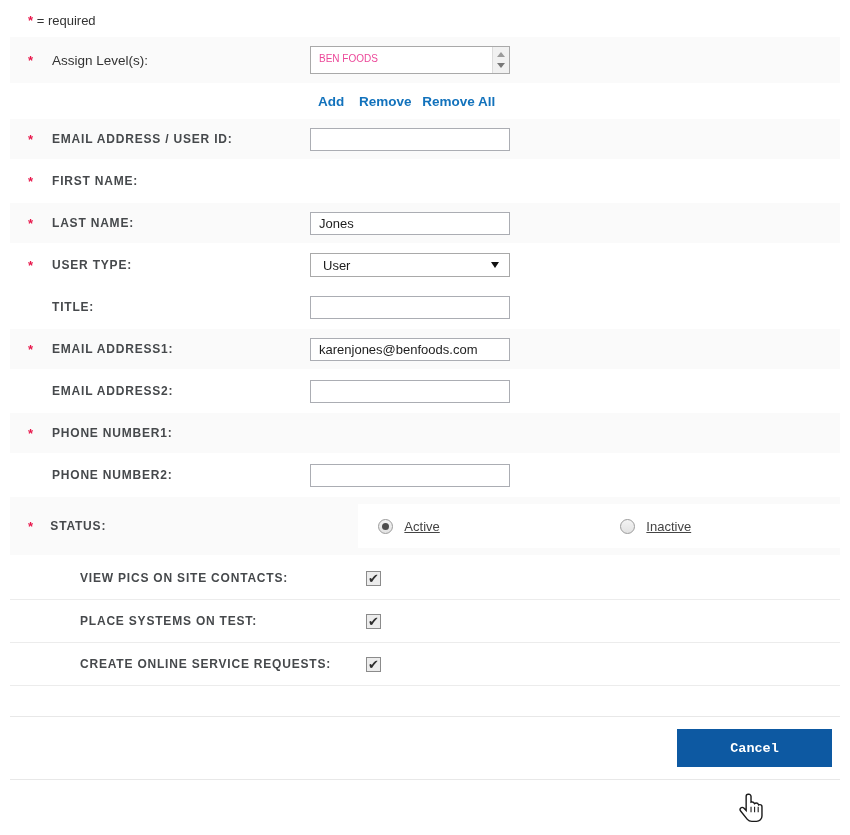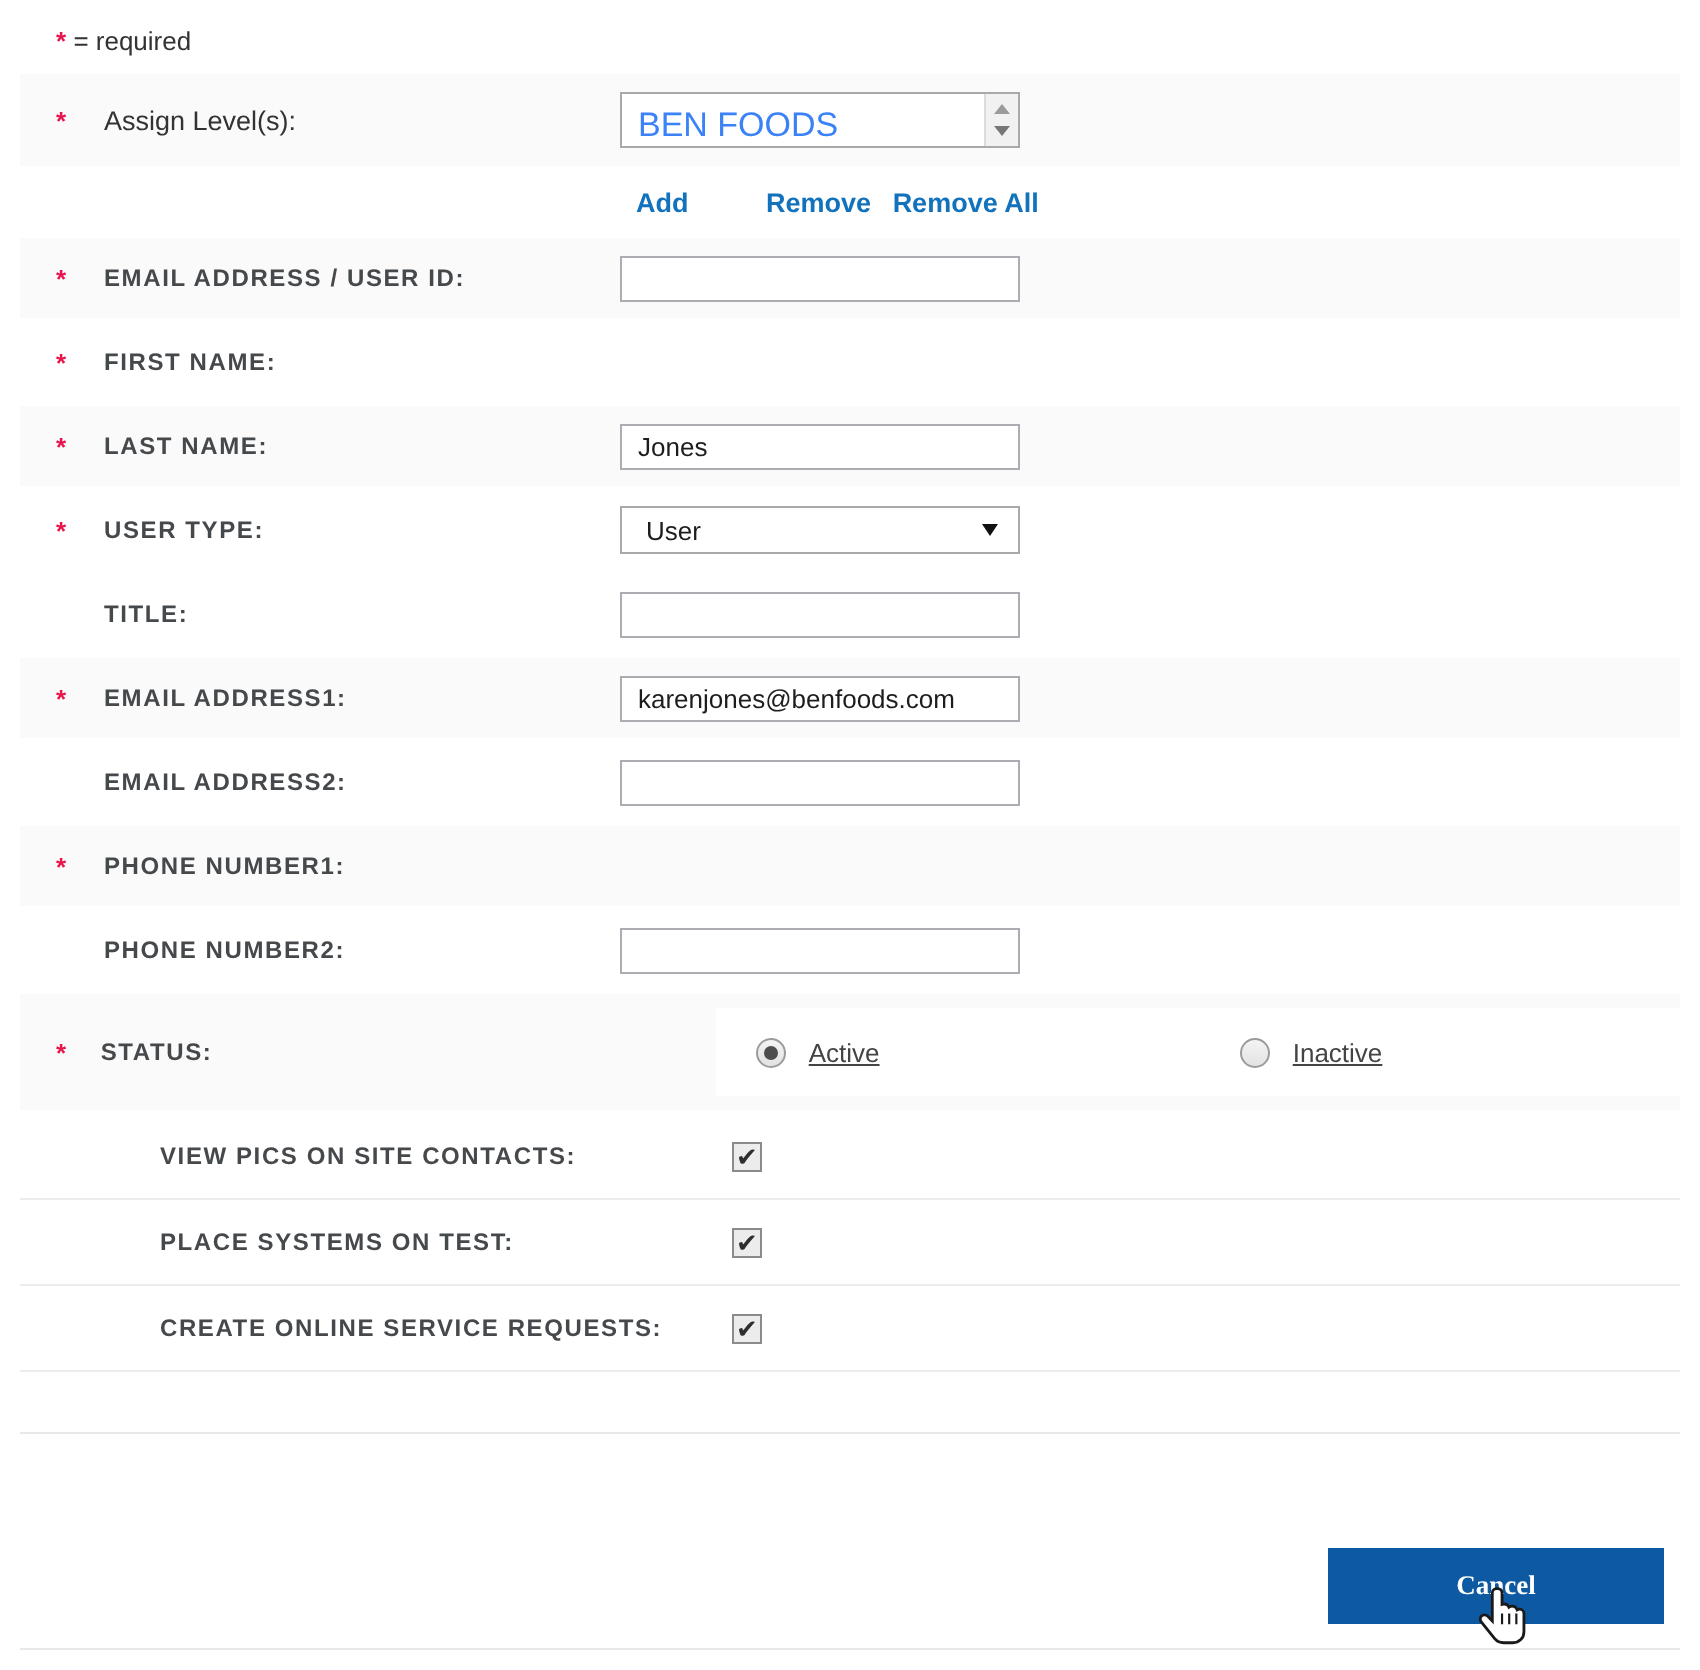--- a/index.html
+++ b/index.html
@@ -29,30 +29,30 @@
 
   .text-input {
     width:200px; height:23px; border:1px solid #abadb3; background:#fff;
     font-family:"Liberation Sans",sans-serif; font-size:13px; color:#1d1d1d;
     padding:1px 8px; outline:none;
   }
 
   
   .listbox { width:200px; height:28px; border:1px solid #a9a9a9; background:#fff;
     display:flex; align-items:stretch; }
-  .listbox .lb-text { flex:1; font-size:17px; color:#3b82f6; padding:6px 0 0 8px; }
+  .listbox .lb-text { flex:1; font-size:10px; color:#ec4899; padding:6px 0 0 8px; }
   .lb-spin { width:17px; background:#f1f1f1; border-left:1px solid #dcdcdc;
     display:flex; flex-direction:column; align-items:center; justify-content:space-evenly; }
   .tri-up { width:0; height:0; border-left:4px solid transparent; border-right:4px solid transparent; border-bottom:5px solid #9b9b9b; }
   .tri-dn { width:0; height:0; border-left:4px solid transparent; border-right:4px solid transparent; border-top:5px solid #777; }
 
   
   .links { padding-left:308px; font-size:13.5px; font-weight:bold; }
   .links a { color:#1272bc; text-decoration:none; cursor:pointer; }
-  .links a.l1 { margin-right:11px; } .links a.l2 { margin-right:7px;margin-left:24px; }
+  .links a.l1 { margin-right:11px; } .links a.l2 { margin-right:7px; }
 
   
   .select-box { width:200px; height:24px; border:1px solid #a9a9a9; background:#fff;
     display:flex; align-items:center; cursor:default; }
   .select-box .sel-text { flex:1; font-size:13px; color:#1d1d1d; padding-left:12px; }
   .sel-arrow { width:0; height:0; border-left:4.5px solid transparent; border-right:4.5px solid transparent; border-top:6px solid #111; margin-right:10px; }
 
   
   .radio-panel { margin-left:308px; width:517px; height:44px; background:#fff;
     display:flex; align-items:center; }
@@ -66,22 +66,22 @@
 
   
   .checkbox { width:15px; height:15px; border:1px solid #8b8b8b; background:#ececec;
     position:relative; cursor:pointer; }
   .checkbox.on::after { content:"\2714"; position:absolute; left:1px; top:-1px;
     font-size:13px; color:#2e2e2e; }
 
   
   .footer-divider { border-top:1px solid #e8e8e8; margin:30px 10px 0 10px; }
   .btn-bar { display:flex; justify-content:flex-end; gap:12px; padding:12px 18px 12px 0; }
-  .btn { width:168px; height:38px; background:#0d59a2; color:#fff; border:none;
-    font-family:Liberation Serif, serif; font-size:13.5px; font-weight:bold; cursor:pointer;margin-top:45px; }
+  .btn { width:155px; height:38px; background:#0d59a2; color:#fff; border:none;
+    font-family:Liberation Mono, monospace; font-size:13.5px; font-weight:bold; cursor:pointer; }
   .cursor-hand { position:absolute; left:739px; top:792px; width:26px; height:36px; pointer-events:none; }
 </style>
 </head>
 <body>
 
 <div class="required-note">
   <span class="star">*</span>
   <span>= required</span>
 </div>
 

